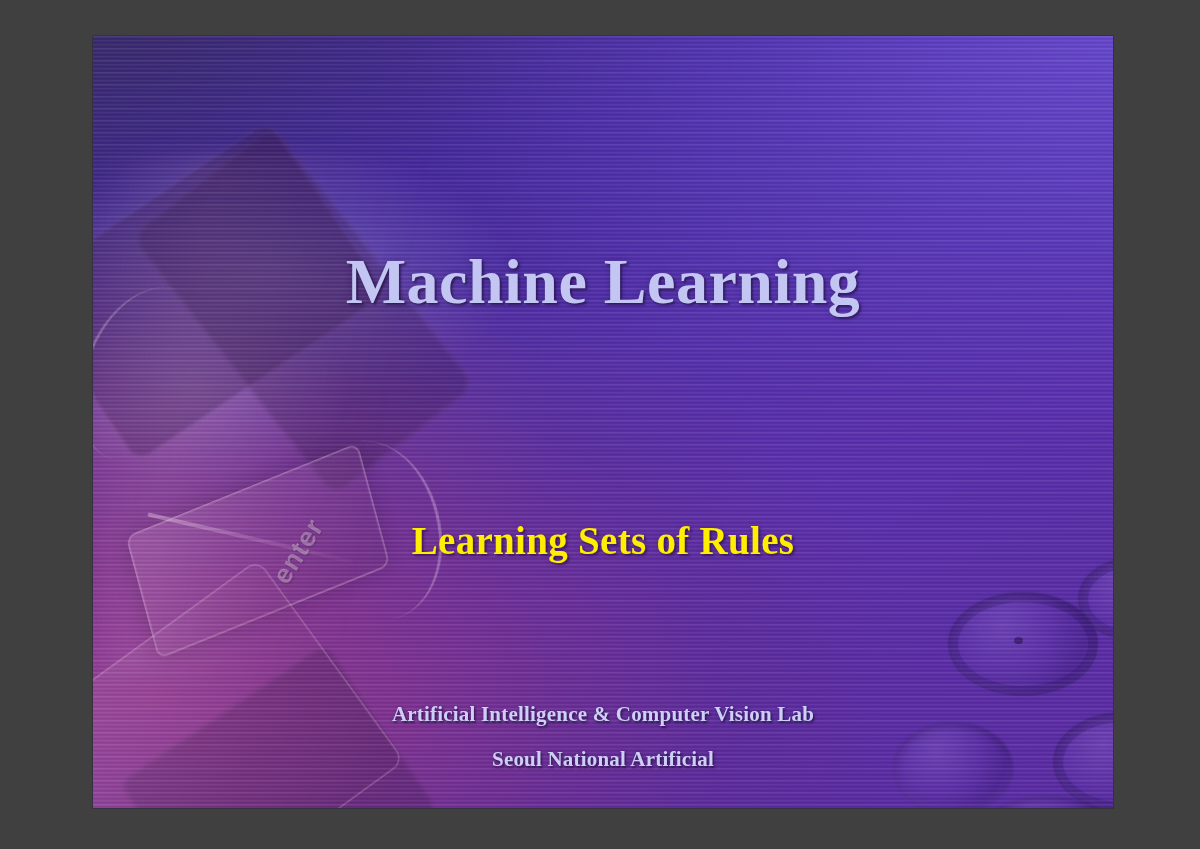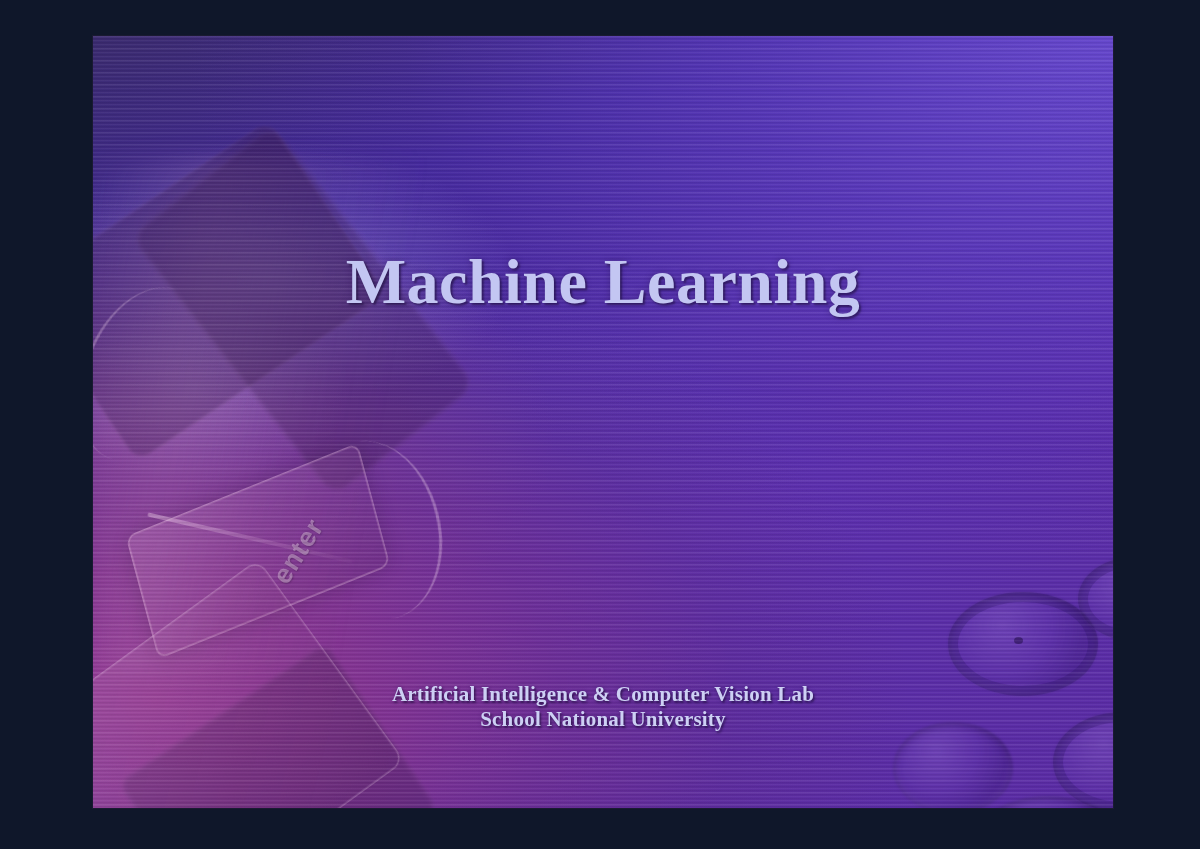--- a/index.html
+++ b/index.html
@@ -11,21 +11,21 @@
     width: 1200px;
     height: 849px;
     overflow: hidden;
     font-family: "Liberation Serif", serif;
   }
 
   .page {
     position: relative;
     width: 1200px;
     height: 849px;
-    background: #0f172a;
+    background: #404040;
   }
 
   
   .slide {
     position: absolute;
     left: 93px;
     top: 36px;
     width: 1020px;
     height: 772px;
     overflow: hidden;
@@ -325,21 +325,21 @@
     font-family: "Liberation Serif", serif;
     font-weight: 700;
     font-size: 21px;
     line-height: 25px;
     color: #cdd0f4;
     letter-spacing: 0.2px;
     text-shadow:
       1.5px 1.5px 2px rgba(28,12,56,0.60),
       0 0 4px rgba(40,20,80,0.30);
   }
-  .affiliation div { white-space: nowrap; }
+  .affiliation div { white-space: nowrap; margin-top: 20px; }
 </style>
 </head>
 <body>
 
 <div class="page">
 
   <div class="slide">
 
     <div class="bg-base"></div>
     <div class="bg-tr"></div>
@@ -371,22 +371,23 @@
       <div class="rk-dot"></div>
     </div>
 
     <div class="scanlines"></div>
     <div class="scanlines2"></div>
 
     <div class="text-layer">
 
       <div class="slide-title">Machine Learning</div>
 
+      <div class="slide-subtitle">Learning Sets of Rules</div>
 
       <div class="affiliation">
         <div>Artificial Intelligence &amp; Computer Vision Lab</div>
-        <div>School National University</div>
+        <div>Seoul National Artificial</div>
       </div>
 
     </div>
 
   </div>
 </div>
 
 </body></html>

